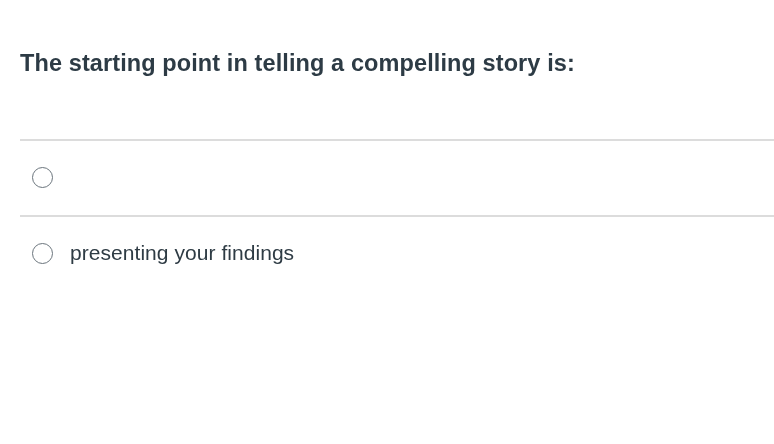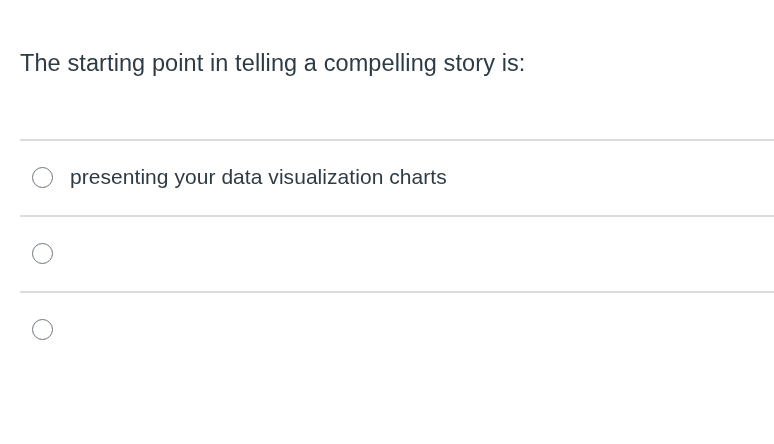--- a/index.html
+++ b/index.html
@@ -24,21 +24,21 @@
 
   
   .question-stem {
     position: absolute;
     left: 20px;
     top: 46px;
     width: 734px;
     font-size: 23.5px;
     line-height: 34px;
     color: #2d3b45;
-    font-weight: 400;
+    font-weight: 700;
     letter-spacing: 0.1px;
     white-space: nowrap;
   }
 
   
   .answers {
     position: absolute;
     left: 0;
     top: 139px;
     width: 774px;
@@ -90,28 +90,25 @@
 </style>
 </head>
 <body>
 
 <div class="quiz-wrap">
 
   <div class="question-stem">The starting point in telling a compelling story is:</div>
 
   <div class="answers">
 
-    <div class="answer-row">
-      <span class="radio-icon"></span>
-      <span class="answer-text">presenting your data visualization charts</span>
-    </div>
 
 
     <div class="answer-row">
       <span class="radio-icon"></span>
     </div>
 
     <div class="answer-row">
       <span class="radio-icon"></span>
+      <span class="answer-text">presenting your findings</span>
     </div>
 
   </div>
 </div>
 
 </body></html>

